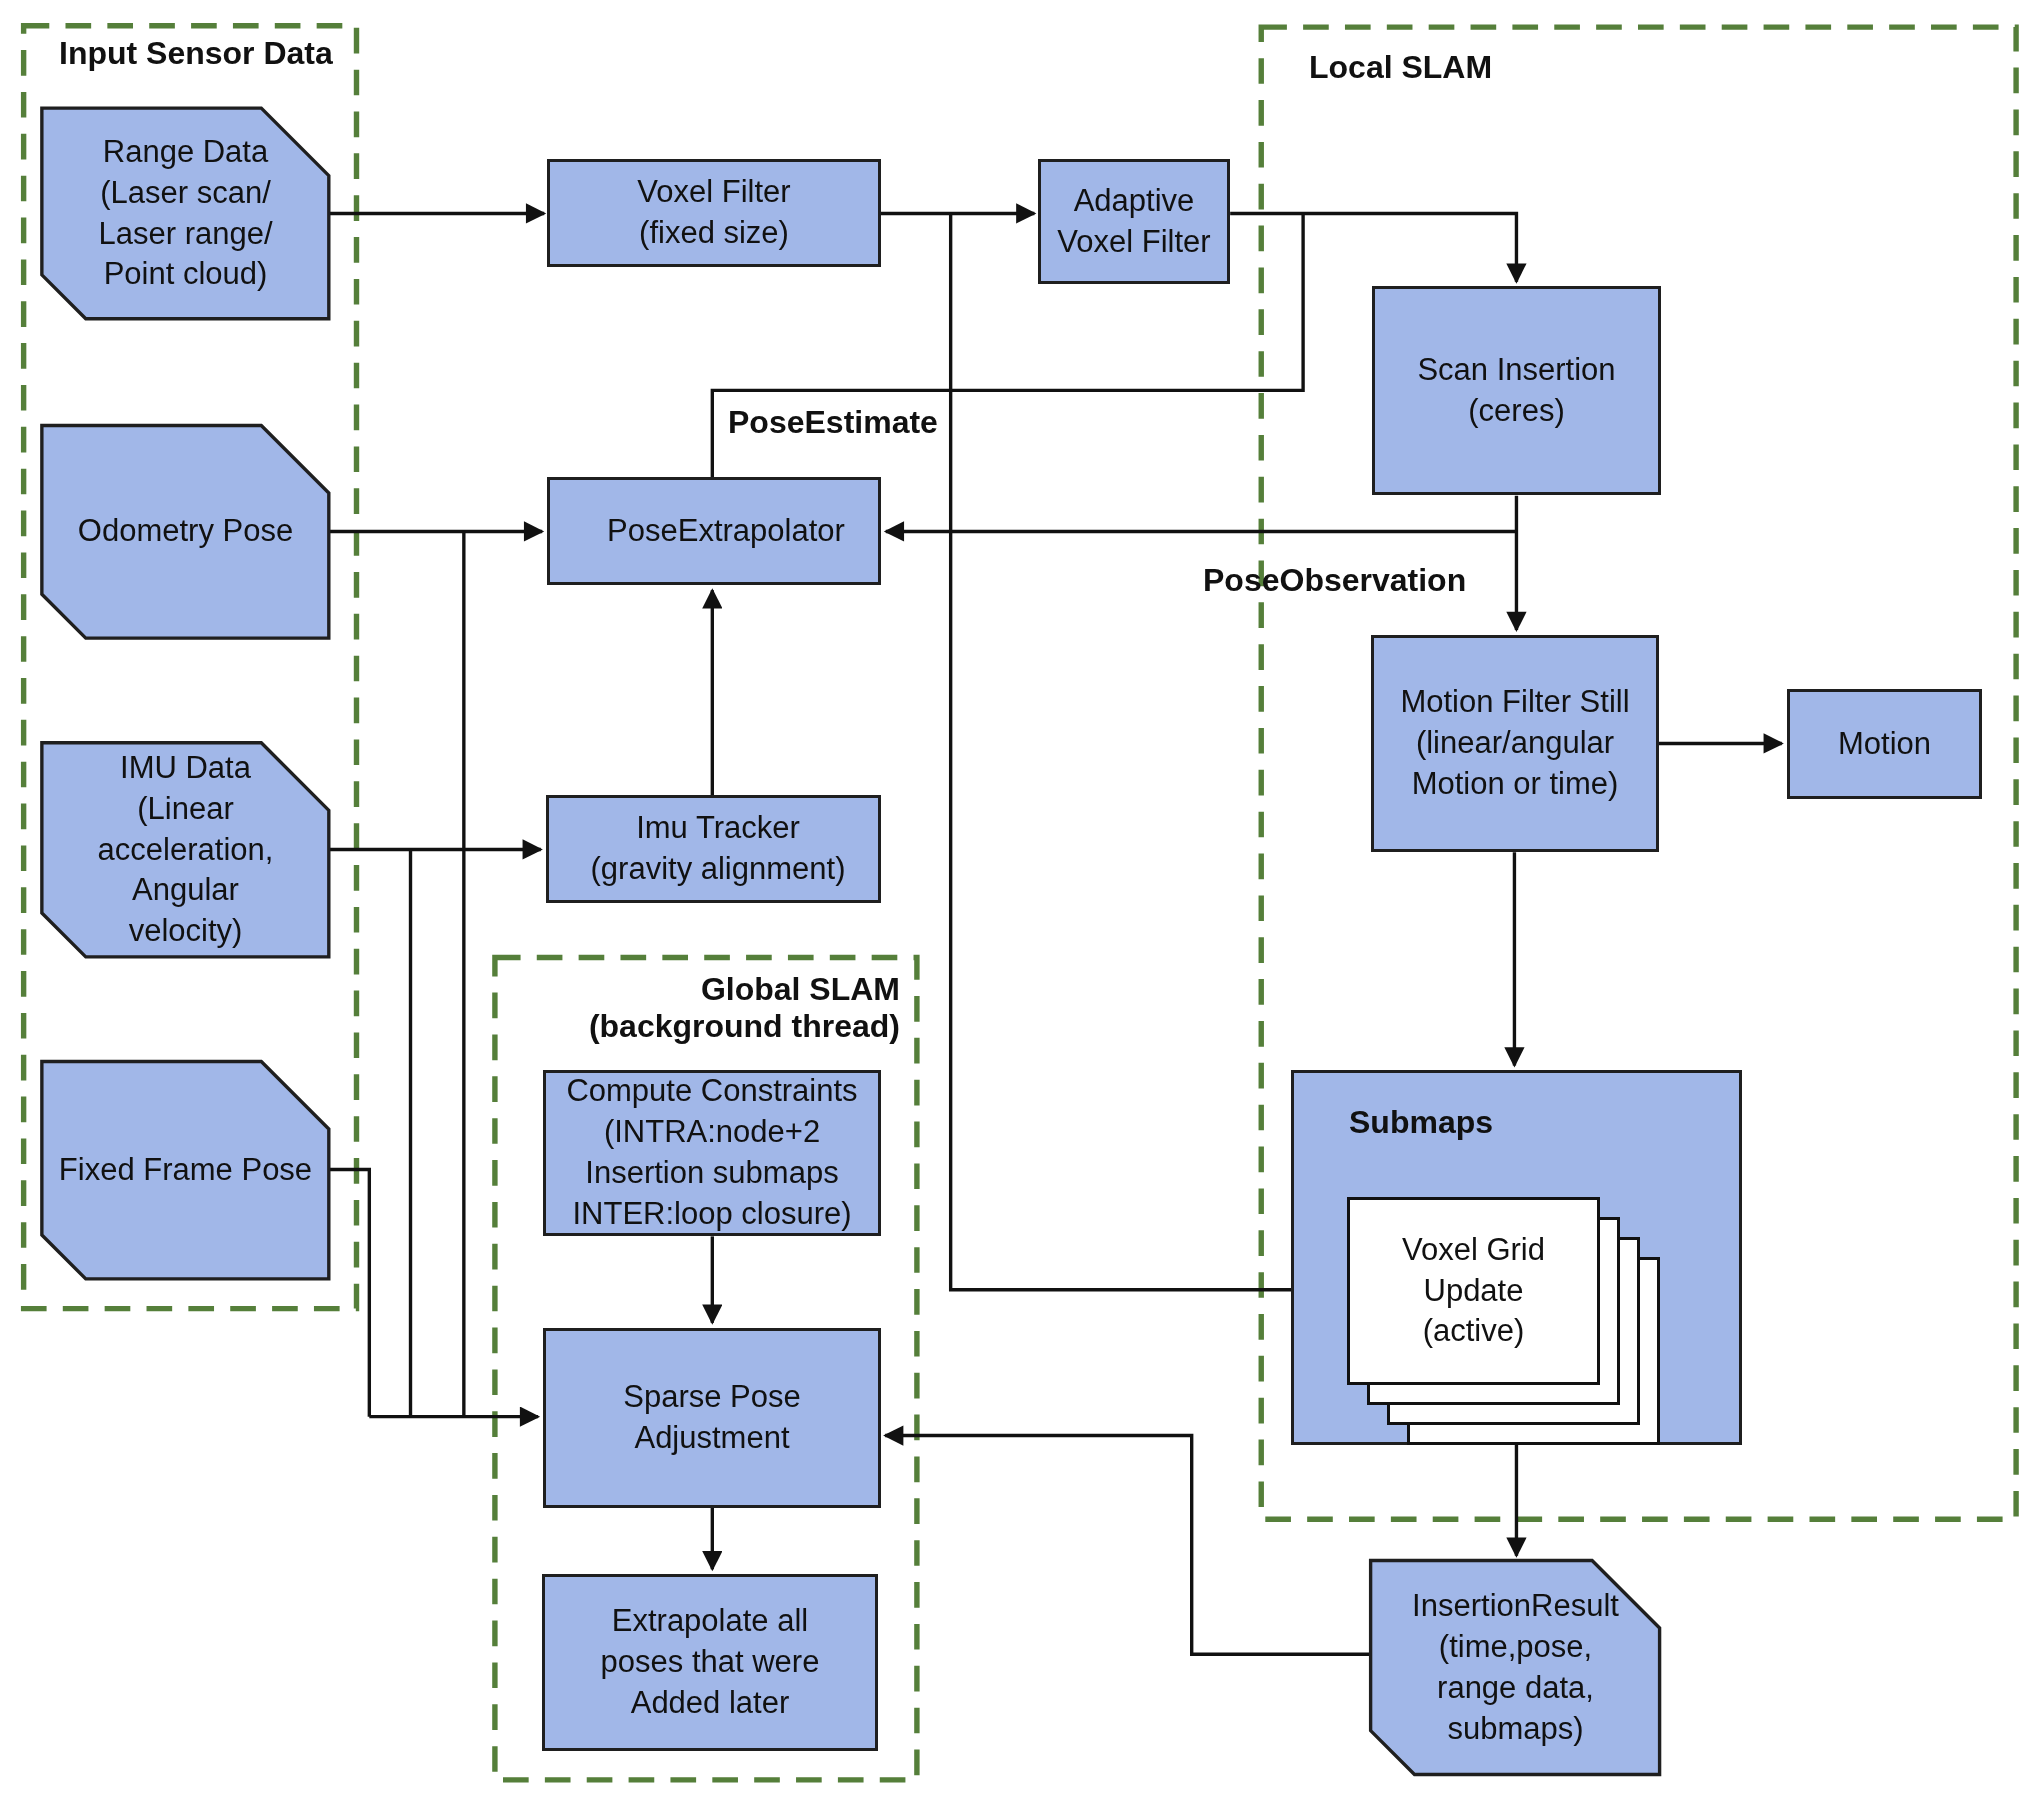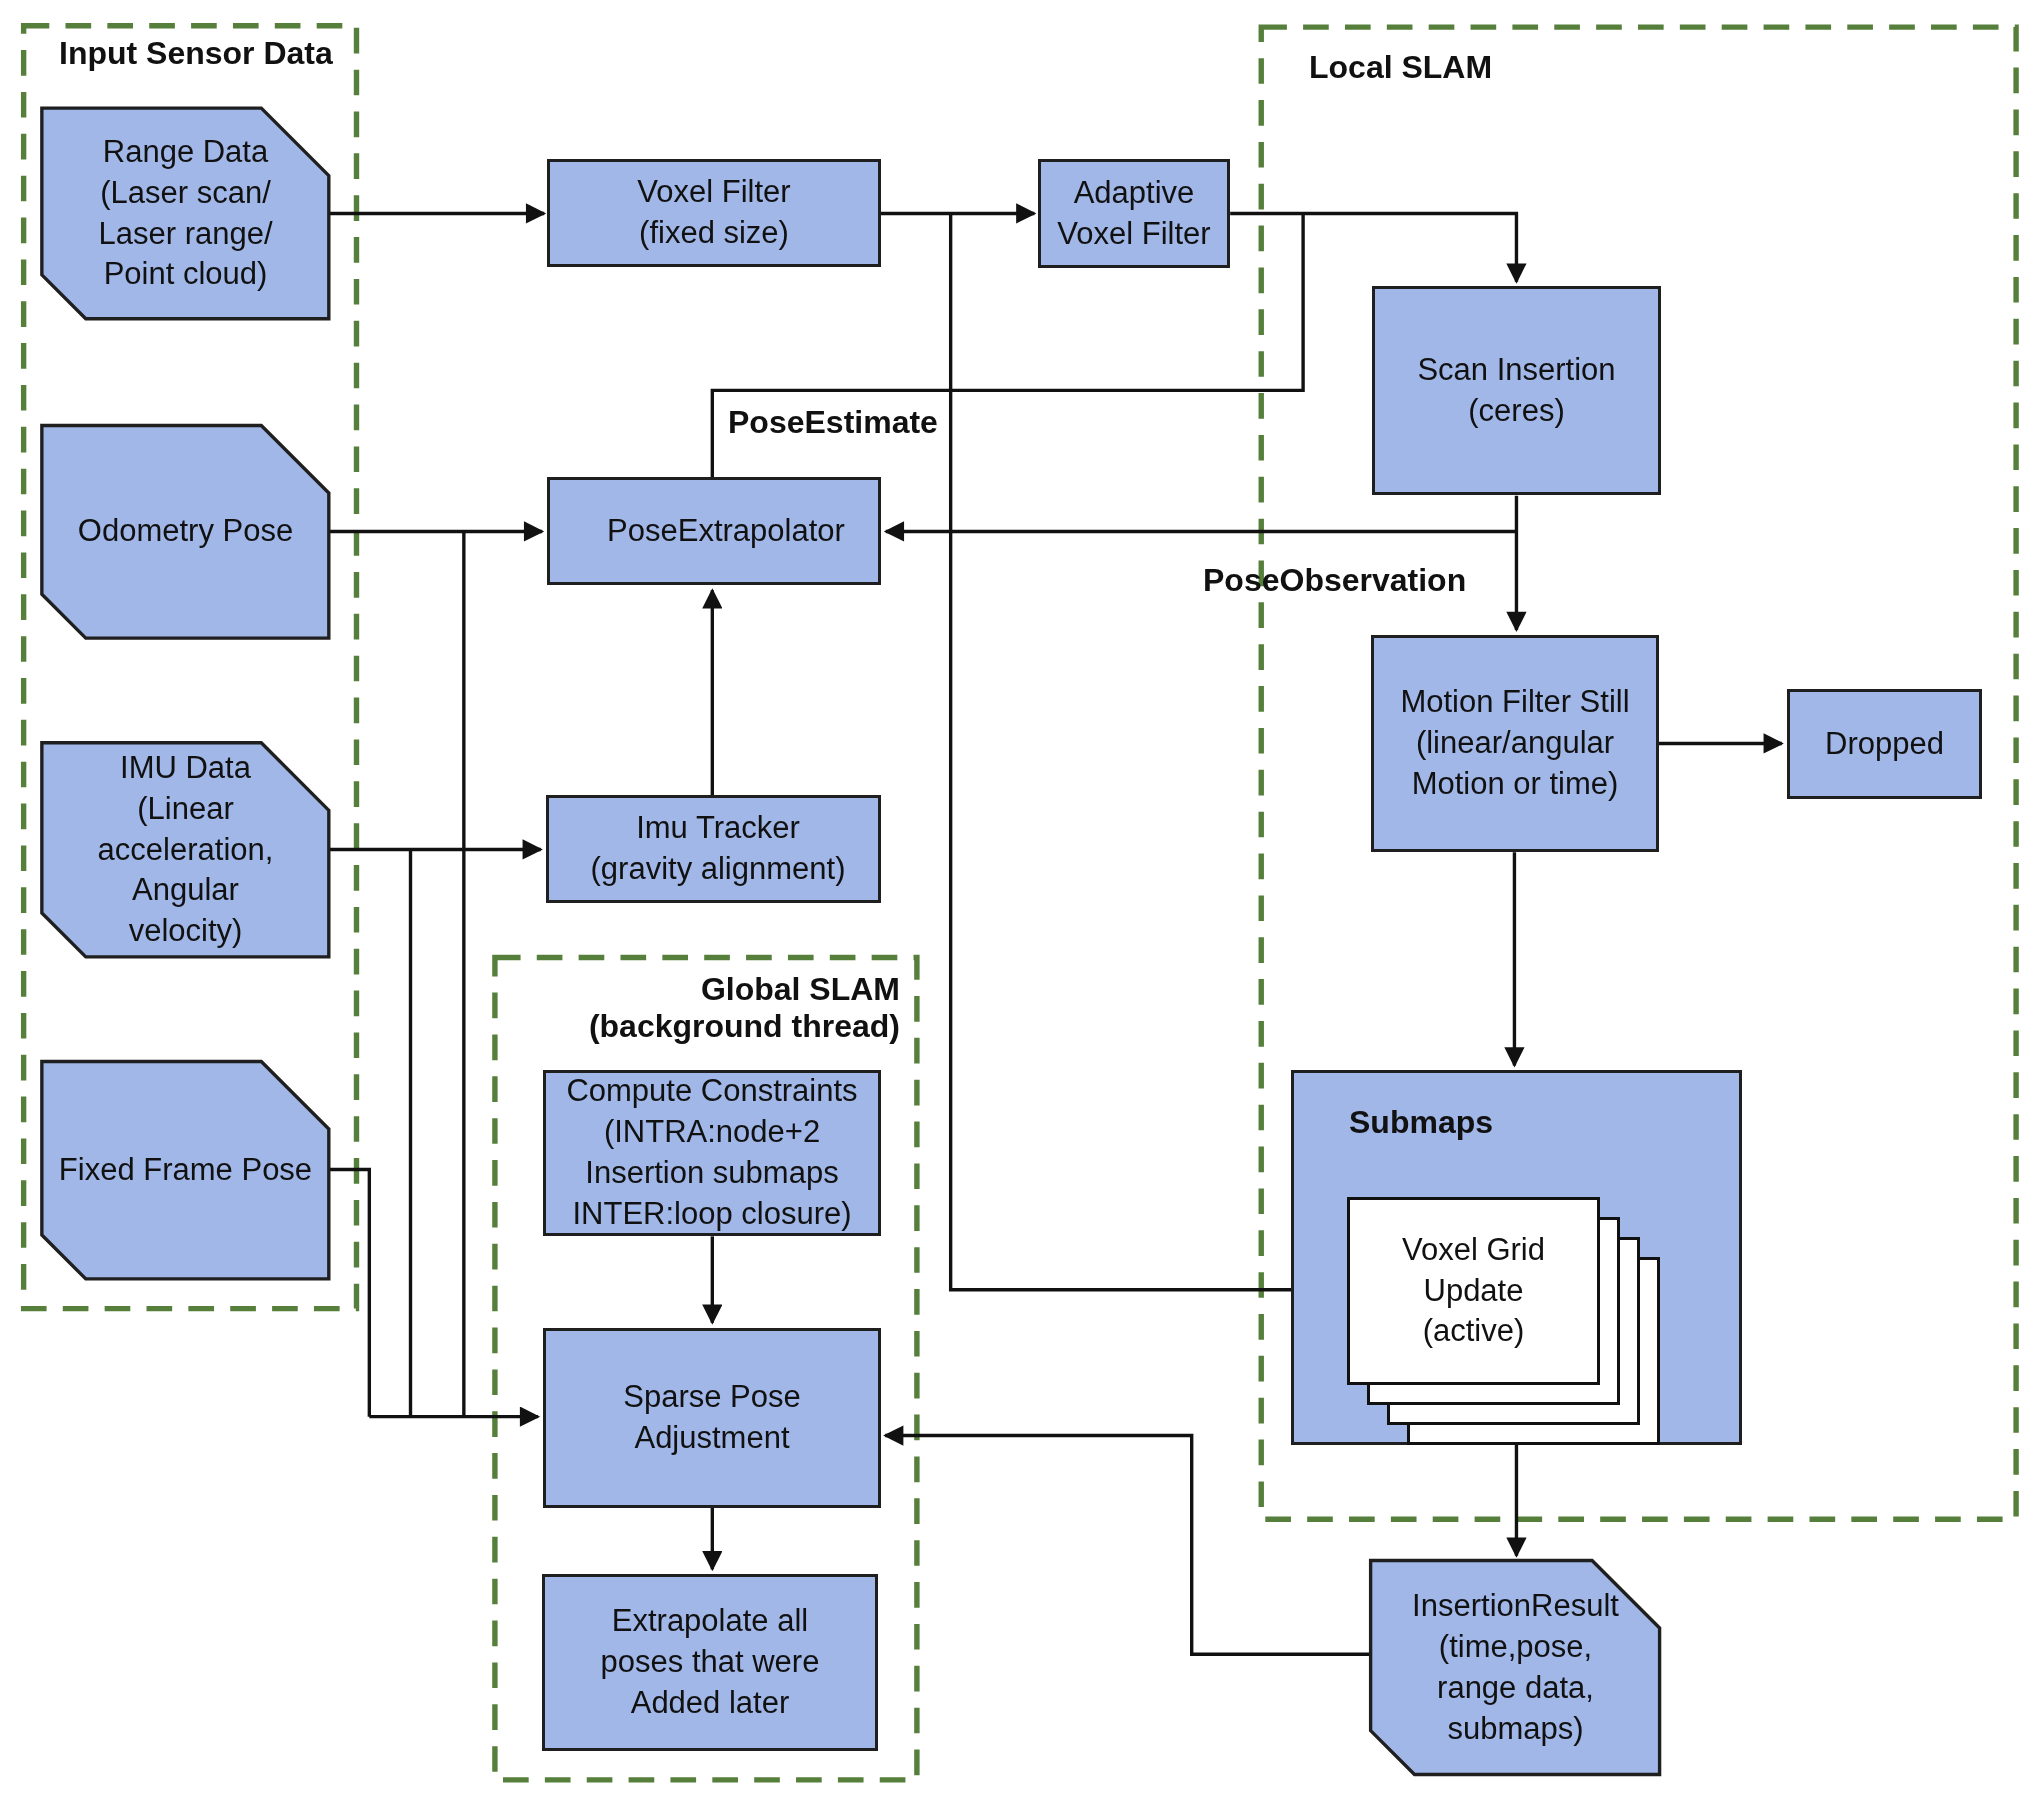--- a/index.html
+++ b/index.html
@@ -80,31 +80,31 @@
 Angular
 velocity)</div>
   <div class="shape-label" style="left:42px;top:1062px;width:287px;height:217px;">Fixed Frame Pose</div>
   <div class="shape-label" style="left:1371px;top:1561px;width:289px;height:214px;">InsertionResult
 (time,pose,
 range data,
 submaps)</div>
 
   <div class="node" style="left:547px;top:159px;width:334px;height:108px;">Voxel Filter
 (fixed size)</div>
-  <div class="node" style="left:1038px;top:159px;width:192px;height:109px;">Adaptive
+  <div class="node" style="left:1038px;top:159px;width:192px;height:125px;">Adaptive
 Voxel Filter</div>
   <div class="node" style="left:547px;top:477px;width:334px;height:108px;padding-left:24px;">PoseExtrapolator</div>
   <div class="node" style="left:546px;top:795px;width:335px;height:108px;padding-left:9px;">Imu Tracker
 (gravity alignment)</div>
   <div class="node" style="left:1372px;top:286px;width:289px;height:209px;">Scan Insertion
 (ceres)</div>
   <div class="node" style="left:1371px;top:635px;width:288px;height:217px;">Motion Filter Still
 (linear/angular
 Motion or time)</div>
-  <div class="node" style="left:1787px;top:689px;width:195px;height:110px;">Dropped</div>
+  <div class="node" style="left:1787px;top:689px;width:195px;height:110px;">Motion</div>
   <div class="node" style="left:543px;top:1070px;width:338px;height:166px;">Compute Constraints
 (INTRA:node+2
 Insertion submaps
 INTER:loop closure)</div>
   <div class="node" style="left:543px;top:1328px;width:338px;height:180px;">Sparse Pose
 Adjustment</div>
   <div class="node" style="left:542px;top:1574px;width:336px;height:177px;">Extrapolate all
 poses that were
 Added later</div>
 

